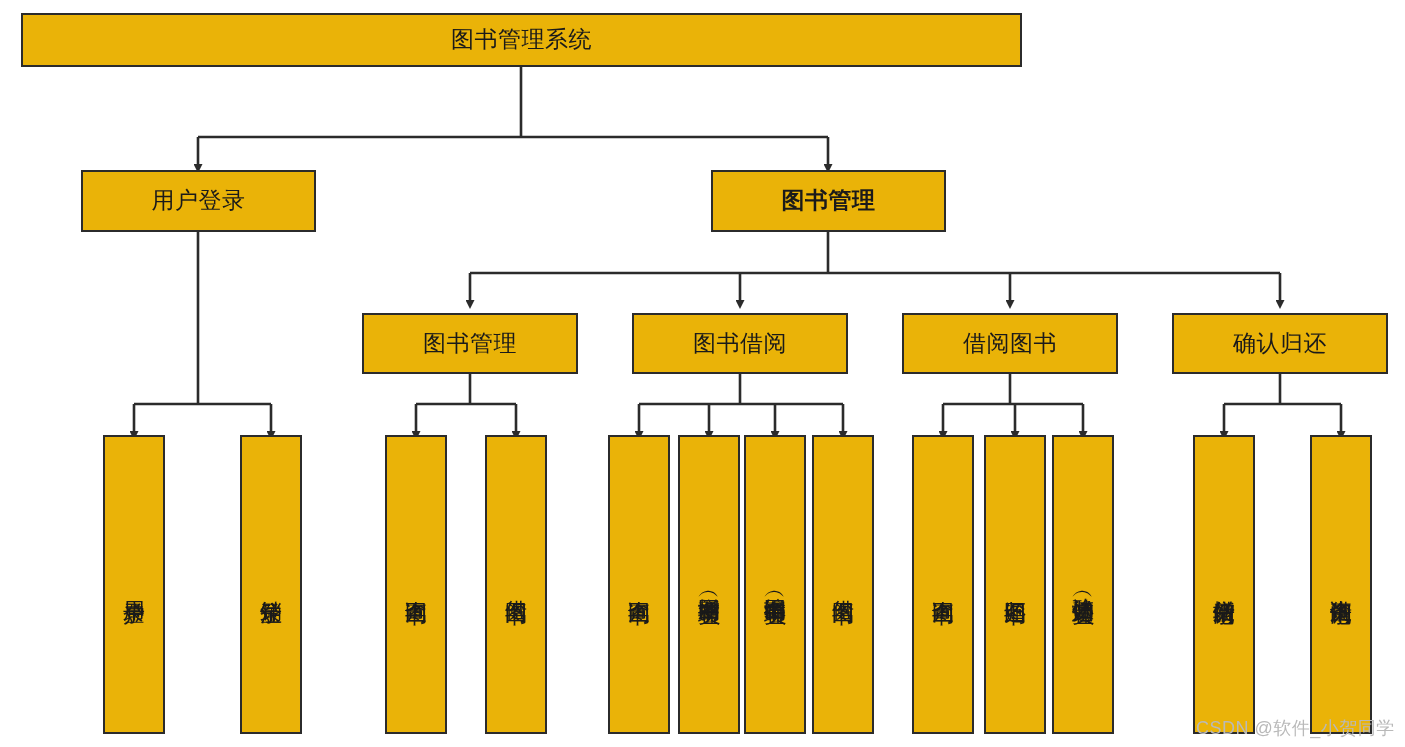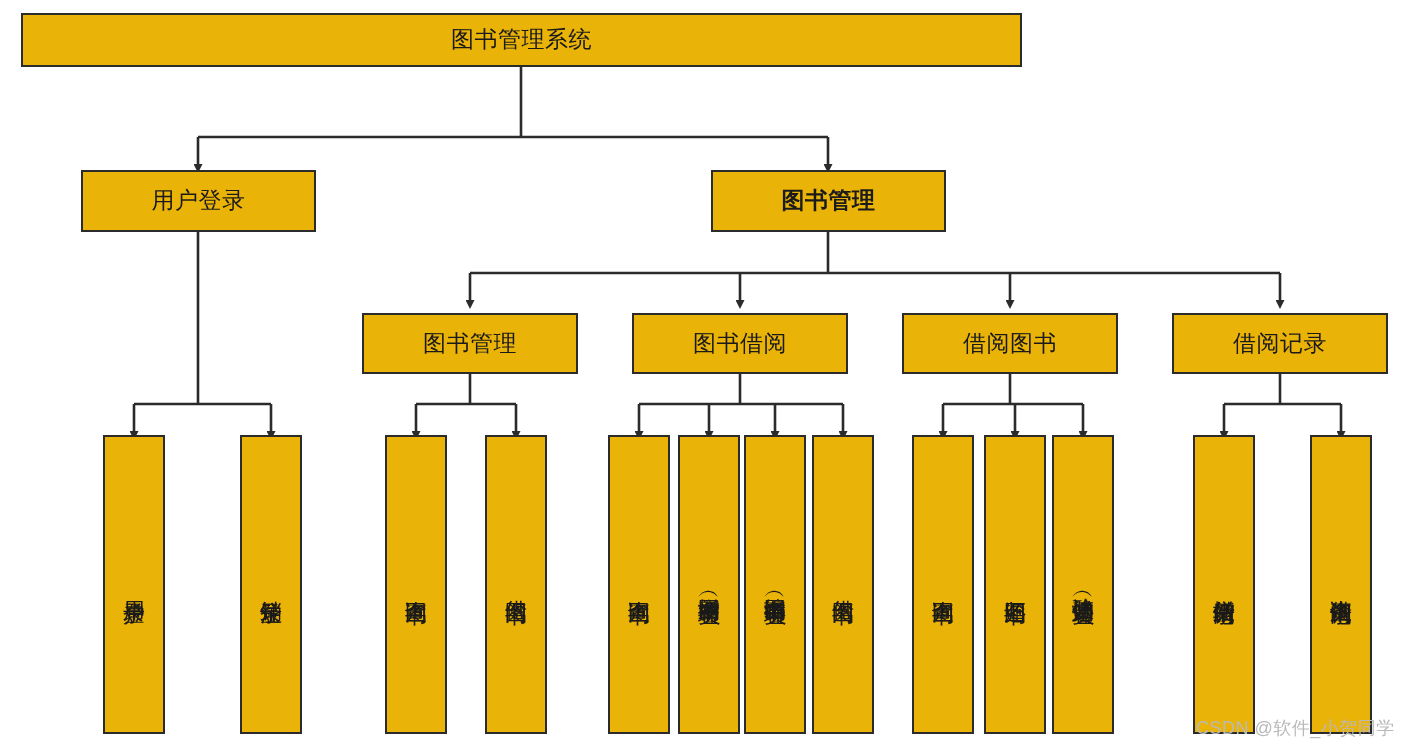--- a/index.html
+++ b/index.html
@@ -123,21 +123,21 @@
       <div class="node node-h" style="left: 362px; top: 313px; width: 216px; height: 61px;">
         <span class="label">图书管理</span>
       </div>
       <div class="node node-h" style="left: 632px; top: 313px; width: 216px; height: 61px;">
         <span class="label">图书借阅</span>
       </div>
       <div class="node node-h" style="left: 902px; top: 313px; width: 216px; height: 61px;">
         <span class="label">借阅图书</span>
       </div>
       <div class="node node-h" style="left: 1172px; top: 313px; width: 216px; height: 61px;">
-        <span class="label">借阅记录</span>
+        <span class="label">确认归还</span>
       </div>
       <div class="node node-v" style="left: 103px; top: 435px; width: 62px; height: 299px;">
         <span class="label">用户登录</span>
       </div>
       <div class="node node-v" style="left: 240px; top: 435px; width: 62px; height: 299px;">
         <span class="label">注销登录</span>
       </div>
       <div class="node node-v" style="left: 385px; top: 435px; width: 62px; height: 299px;">
         <span class="label">查询图书</span>
       </div>

